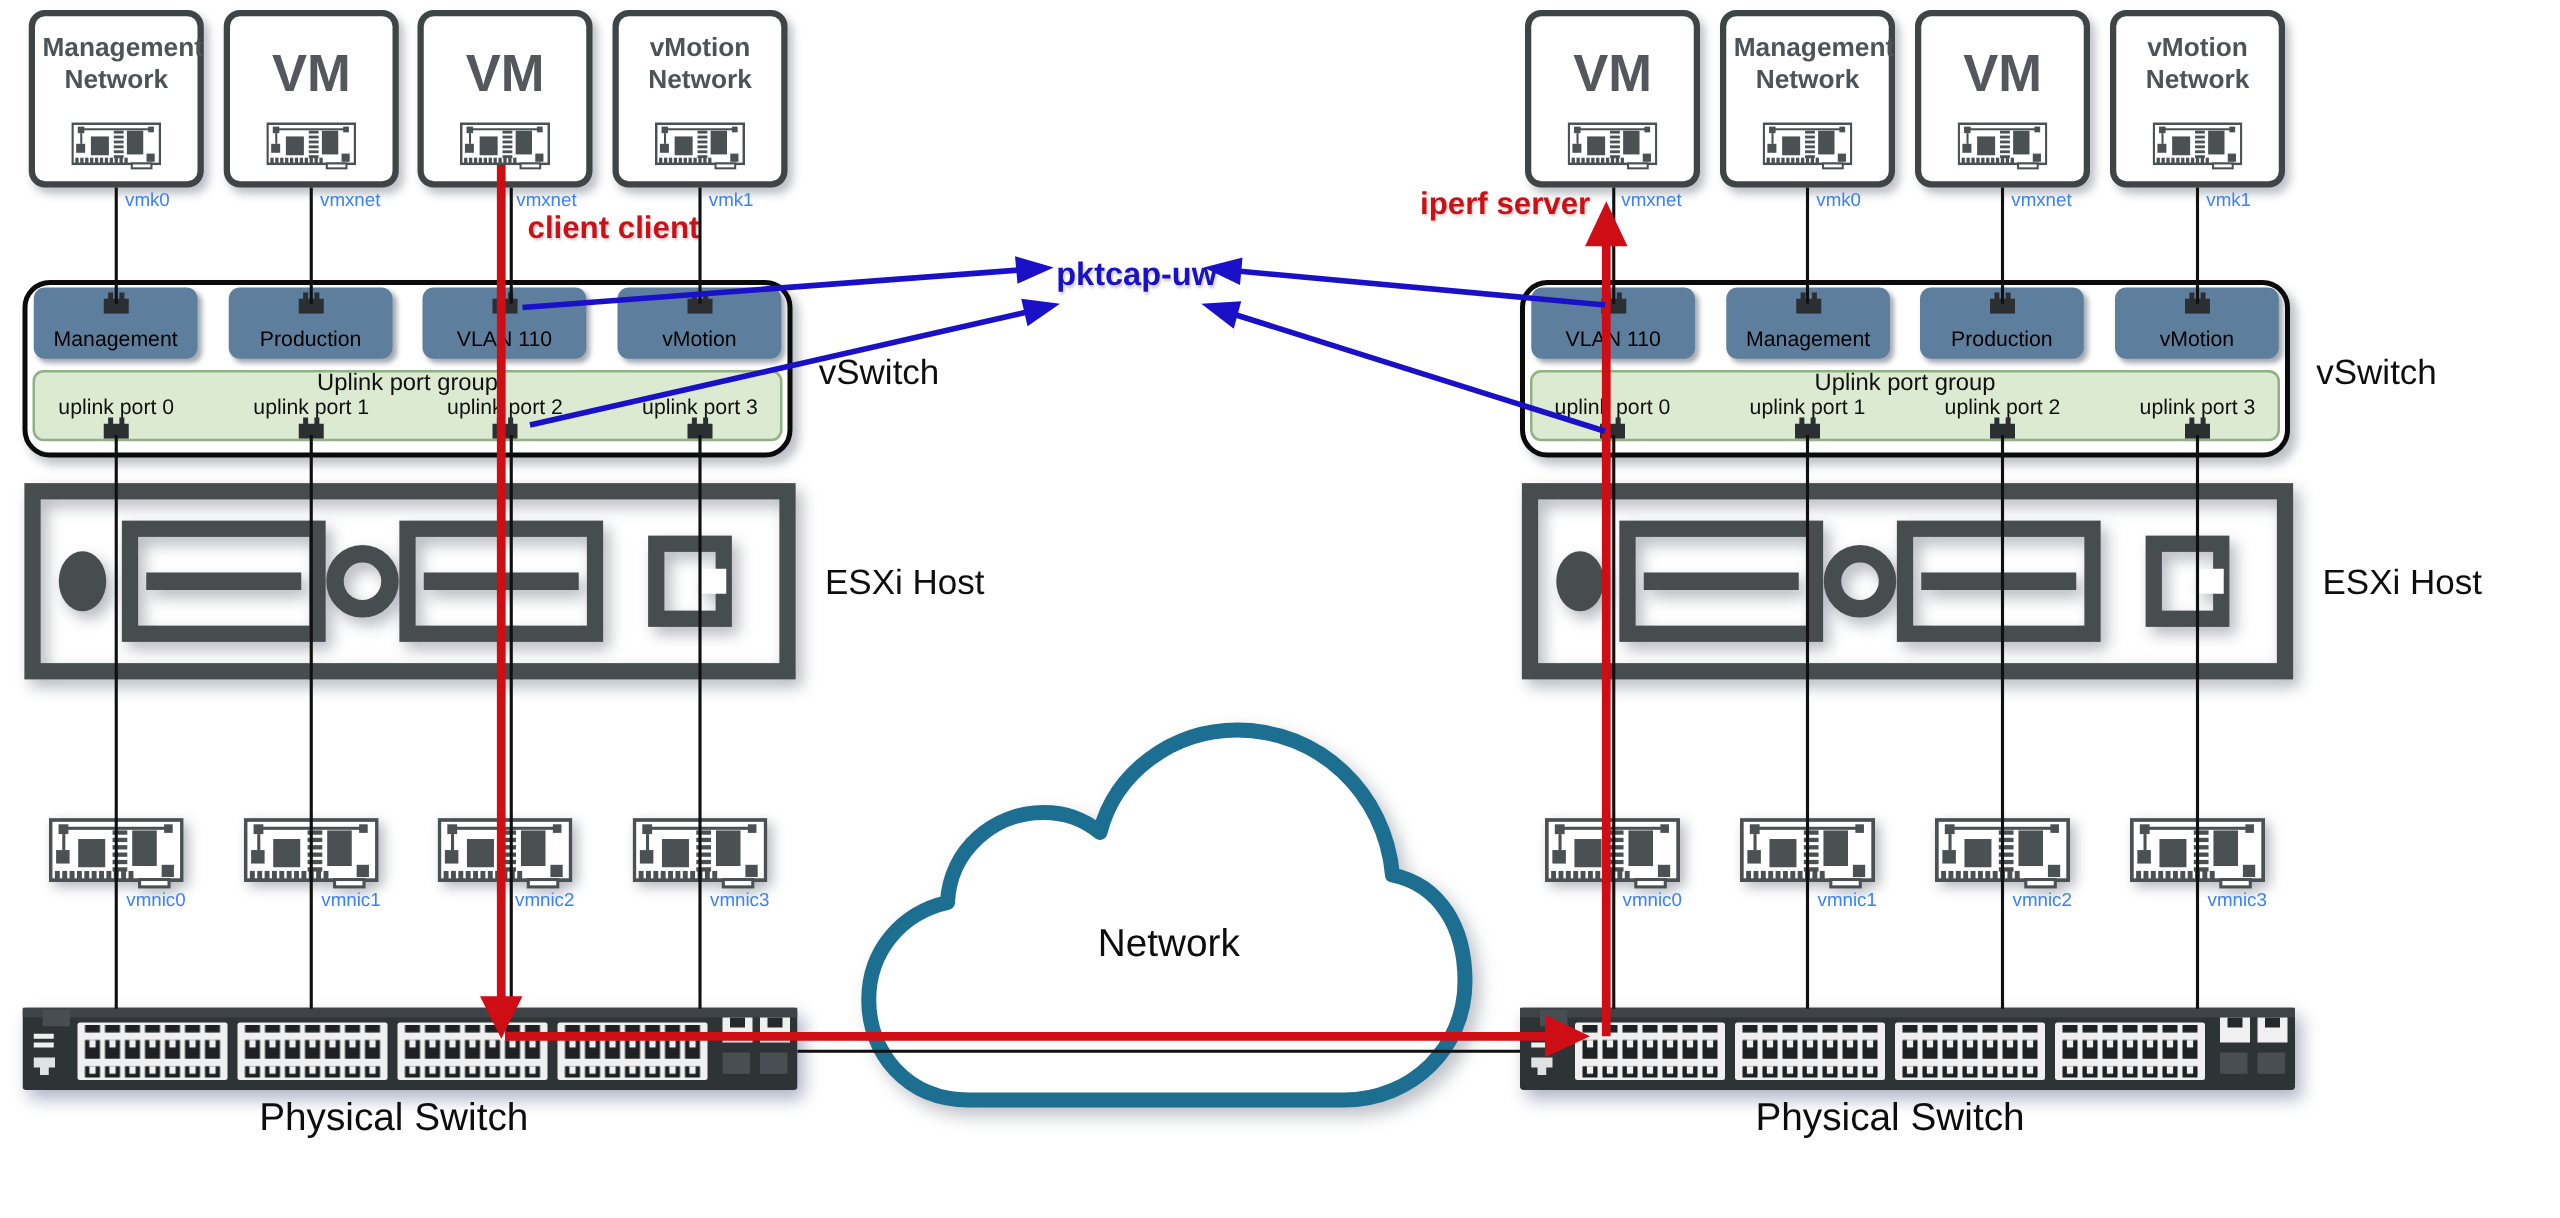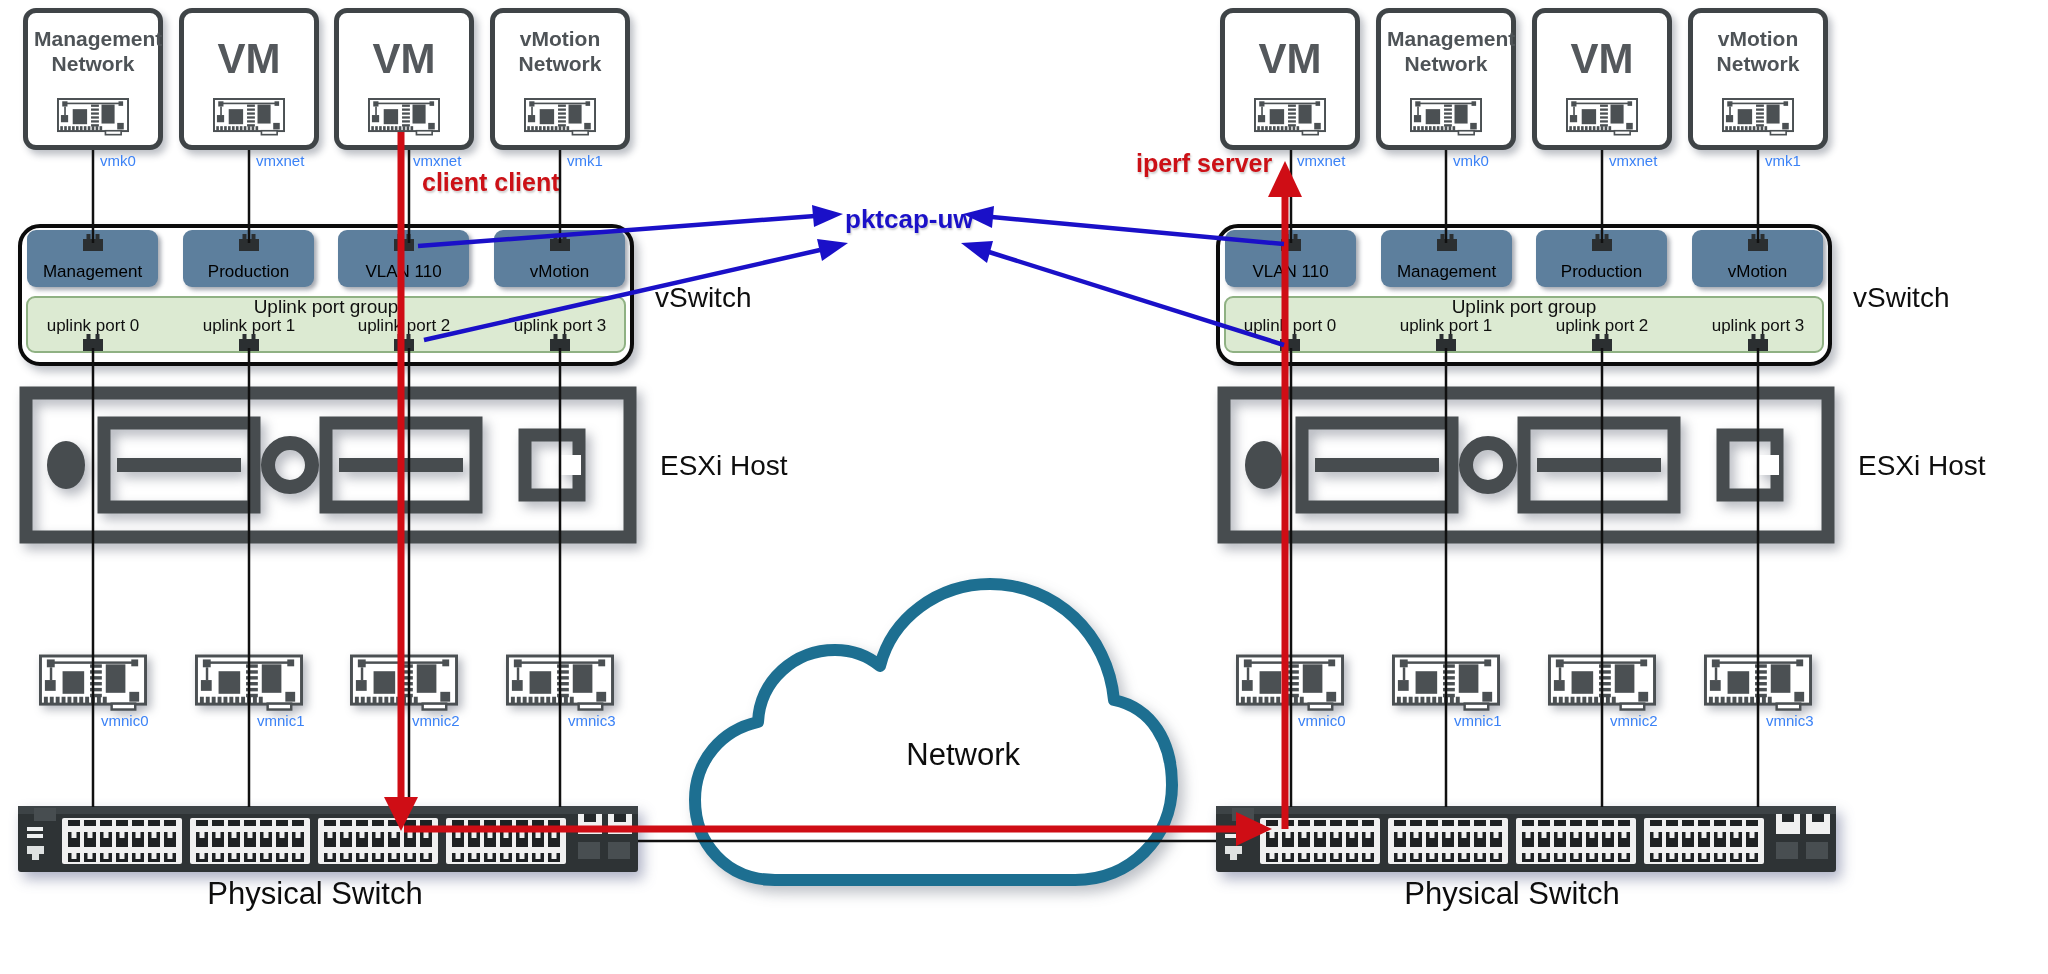--- a/index.html
+++ b/index.html
@@ -43,21 +43,21 @@
             filter:drop-shadow(5px 6px 6px rgba(40,50,70,.35)); }
   .vmnic  { position:absolute; top:654px; width:108px; height:58px;
             filter:drop-shadow(4px 4px 5px rgba(40,50,70,.35)); }
   .pswitch{ position:absolute; top:806px; width:620px; height:66px;
             filter:drop-shadow(5px 7px 7px rgba(50,60,110,.40)); }
   .swlabel{ position:absolute; top:876px; transform:translateX(-50%); font-size:31px;
             color:#0d0d0d; white-space:nowrap; }
 
   .cloudwrap  { position:absolute; left:680px; top:570px; width:500px; height:345px;
                 filter:drop-shadow(6px 7px 7px rgba(40,50,70,.30)); }
-  .cloudlabel { position:absolute; left:850px; top:737px; width:170px; text-align:right;
+  .cloudlabel { position:absolute; left:850px; top:737px; width:170px; text-align:center;
                 font-size:31px; color:#0d0d0d; }
 
   .red-ann  { position:absolute; font-weight:bold; font-size:25px; color:#cc1016;
               white-space:nowrap; text-shadow:1px 2px 2px rgba(60,60,60,.25); }
   .blue-ann { position:absolute; font-weight:bold; font-size:26px; color:#1a10c8;
               white-space:nowrap; text-shadow:1px 2px 2px rgba(60,60,60,.25); }
 
   .overlay { position:absolute; left:0; top:0; width:2048px; height:974px;
              pointer-events:none; }
   .defs-holder { position:absolute; width:0; height:0; overflow:hidden; }

